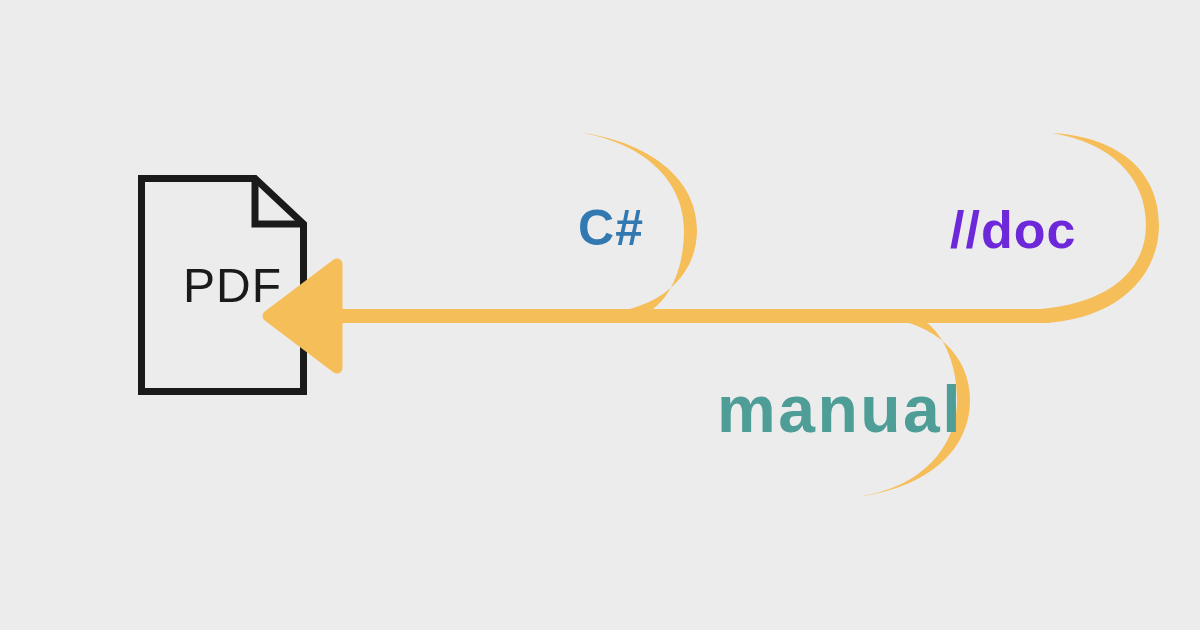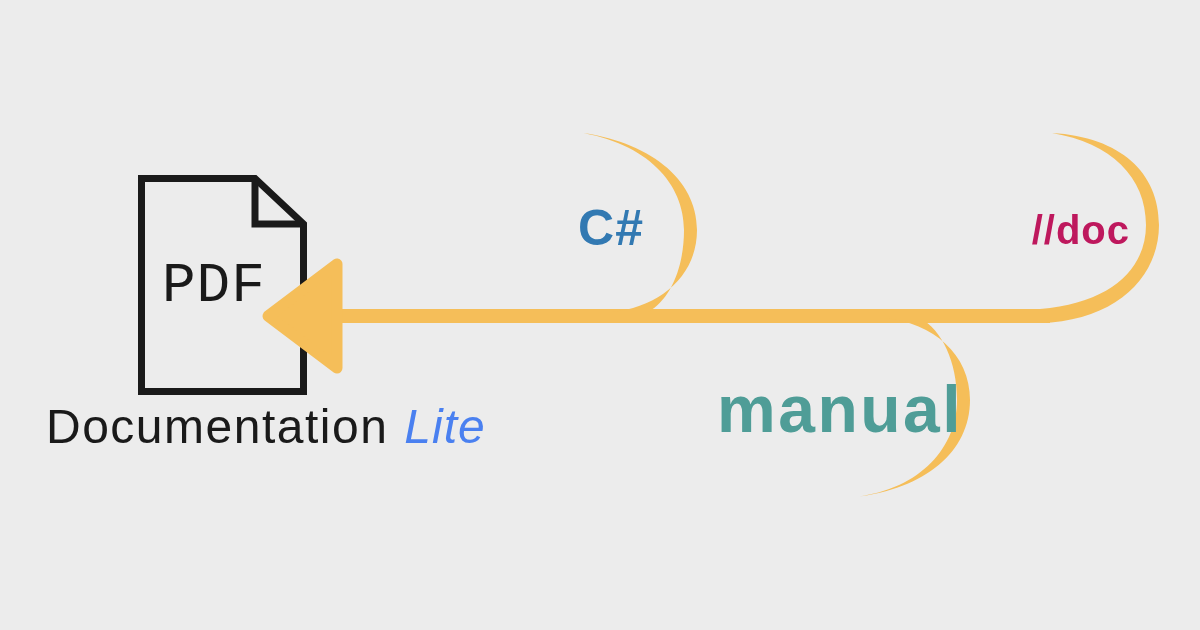--- a/index.html
+++ b/index.html
@@ -11,43 +11,43 @@
     font-family:"Liberation Sans", sans-serif;
   }
   .banner svg{position:absolute;left:0;top:0;}
   .label{
     position:absolute;
     white-space:nowrap;
     -webkit-user-select:none;user-select:none;
   }
   .pdf-label{
     left:162px;top:262px;width:120px;
-    text-align:left;
-    font-size:56px;line-height:48px;font-weight:500;
-    letter-spacing:1px;color:#1A1A1A;font-family:Liberation Mono, monospace;
+    text-align:right;
+    font-size:48px;line-height:48px;font-weight:500;
+    letter-spacing:1px;color:#1A1A1A;
   }
   .title-label{
     left:46px;top:399px;
     font-size:48px;line-height:56px;
     letter-spacing:1.5px;
   }
   .title-name{font-weight:500;color:#1A1A1A;}
   .title-variant{
     font-weight:300;font-style:italic;color:#4A80F0;
     margin-left:16px;letter-spacing:1px;
   }
   .src-csharp{
     left:551px;top:203px;width:120px;text-align:center;
     font-size:50px;line-height:50px;font-weight:600;
     color:#3279B2;letter-spacing:1px;
   }
   .src-doc{
-    left:950px;top:202px;width:180px;text-align:right;
-    font-size:40px;line-height:56px;font-weight:600;
-    color:#be185d;letter-spacing:1px;
+    left:950px;top:202px;width:180px;text-align:left;
+    font-size:52px;line-height:56px;font-weight:600;
+    color:#6d28d9;letter-spacing:1px;
   }
   .src-manual{
     left:717px;top:382px;width:200px;text-align:center;
     font-size:66px;line-height:54px;font-weight:600;
     color:#4F9D97;letter-spacing:2.5px;
   }
 </style>
 </head>
 <body>
 
@@ -83,23 +83,20 @@
       <path d="M 1040,323
                C 1116,321 1159,277 1159,225
                C 1159,173 1121,137 1052,133
                C 1111,143 1146,177 1146,225
                C 1146,268 1112,303 1040,309 Z"></path>
     </g>
   </svg>
 
   <div class="label pdf-label">PDF</div>
 
-  <div class="label title-label">
-    <span class="title-name">Documentation</span><span class="title-variant">Lite</span>
-  </div>
 
   <div class="label src-csharp">C#</div>
 
   <div class="label src-doc">//doc</div>
 
   <div class="label src-manual">manual</div>
 
 </div>
 
 </body></html>

